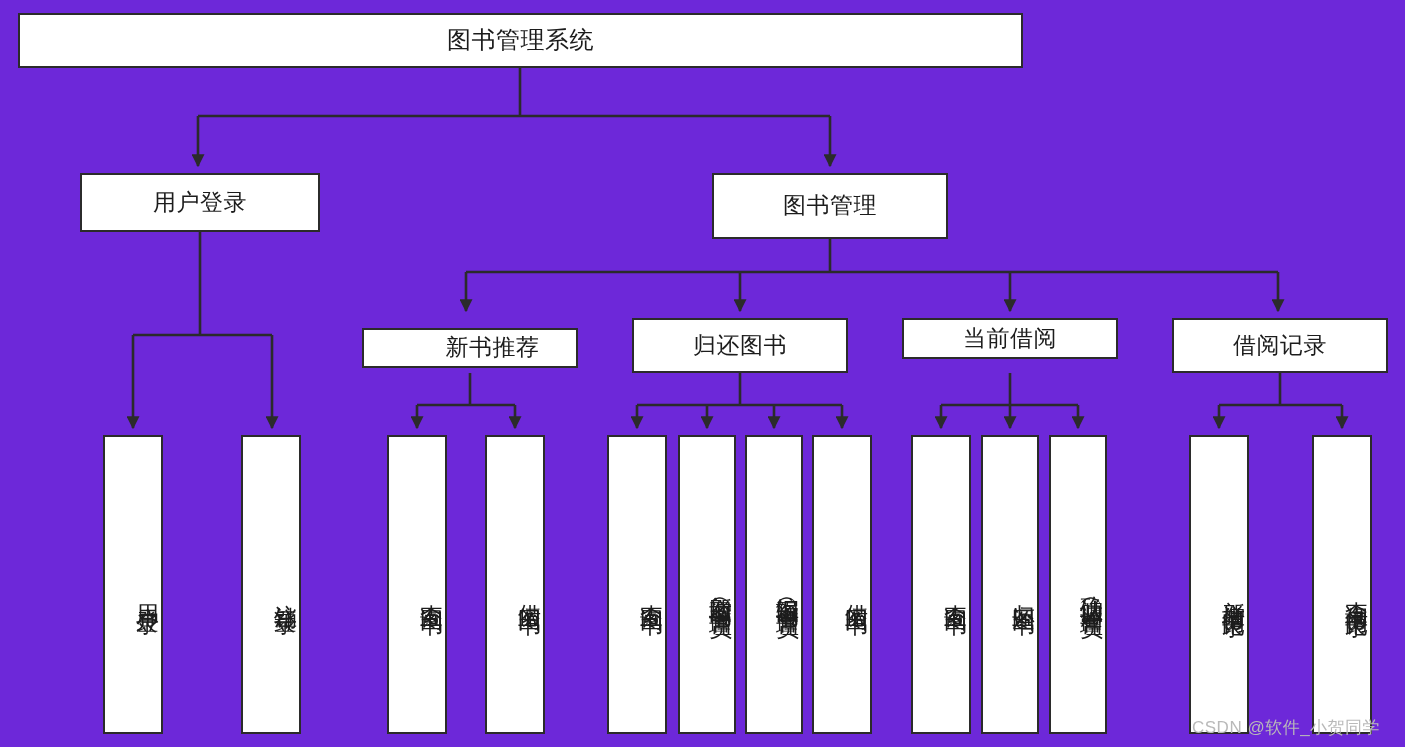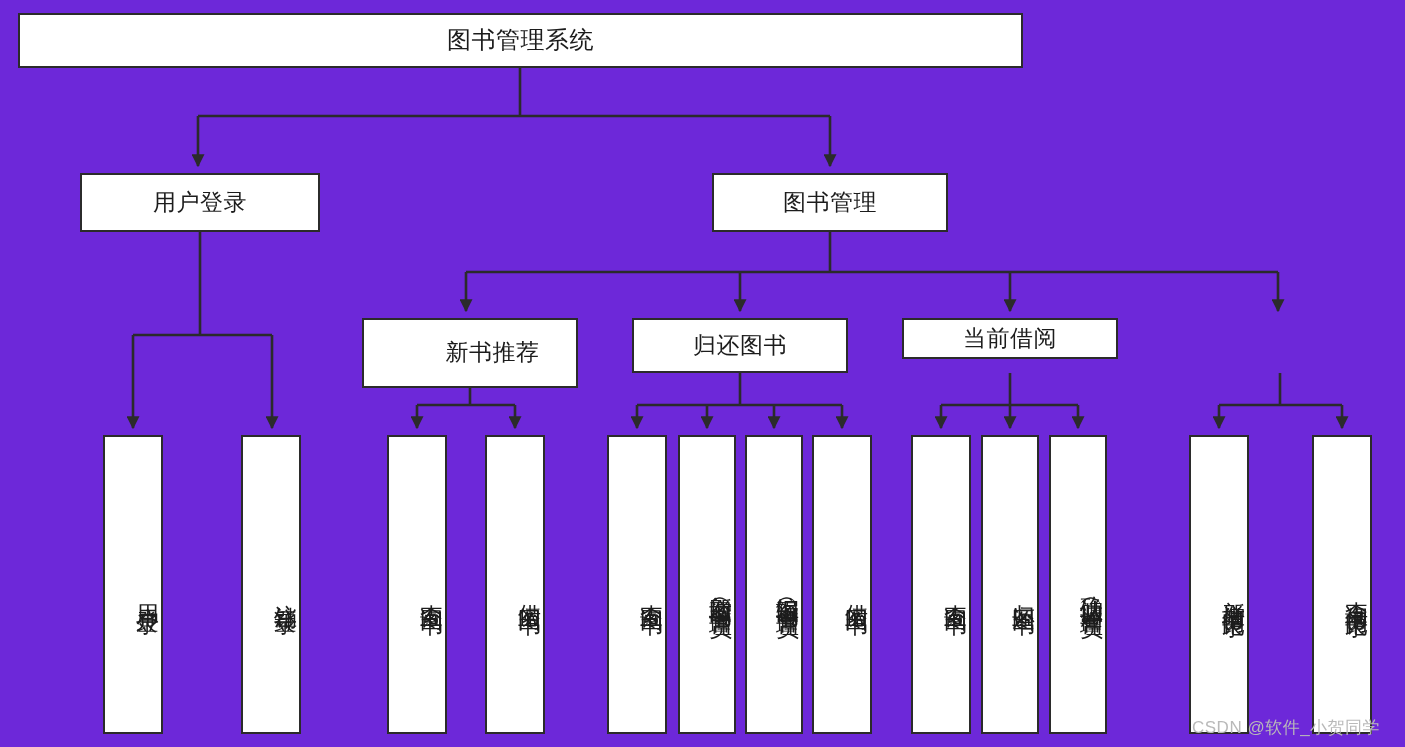--- a/index.html
+++ b/index.html
@@ -113,25 +113,26 @@
       <path d="M 1280 373 L 1280 405"></path>
       <path d="M 1219 405 L 1342 405"></path>
       <path d="M 1219 405 L 1219 428" marker-end="url(#arrow)"></path>
       <path d="M 1342 405 L 1342 428" marker-end="url(#arrow)"></path>
     </g>
   </svg>
 
   <div class="node node-h node-root" style="left:18px; top:13px; width:1005px; height:55px;">图书管理系统</div>
 
   <div class="node node-h" style="left:80px; top:173px; width:240px; height:59px;">用户登录</div>
-  <div class="node node-h" style="left:712px; top:173px; width:236px; height:59px;">图书管理</div>
+  <div class="node node-h" style="left:712px; top:173px; width:236px; height:66px;">图书管理</div>
 
-  <div class="node node-h" style="left:362px; top:318px; width:216px; height:70px;padding-left:45px;">新书推荐</div>
+  <div class="node node-h" style="left:362px; top:328px; width:216px; height:40px;padding-left:45px;">新书推荐</div>
   <div class="node node-h" style="left:632px; top:318px; width:216px; height:55px;">归还图书</div>
   <div class="node node-h" style="left:902px; top:318px; width:216px; height:41px;">当前借阅</div>
+  <div class="node node-h" style="left:1172px; top:318px; width:216px; height:55px;">借阅记录</div>
 
   <div class="node node-v" style="left:103px; top:435px; width:60px; height:299px;">用户登录</div>
   <div class="node node-v" style="left:241px; top:435px; width:60px; height:299px;">注销登录</div>
   <div class="node node-v" style="left:387px; top:435px; width:60px; height:299px;">查询图书</div>
   <div class="node node-v" style="left:485px; top:435px; width:60px; height:299px;">借阅图书</div>
   <div class="node node-v" style="left:607px; top:435px; width:60px; height:299px;">查询图书</div>
   <div class="node node-v" style="left:678px; top:435px; width:58px; height:299px;">新增图书（管理员）</div>
   <div class="node node-v" style="left:745px; top:435px; width:58px; height:299px;">编辑图书（管理员）</div>
   <div class="node node-v" style="left:812px; top:435px; width:60px; height:299px;">借阅图书</div>
   <div class="node node-v" style="left:911px; top:435px; width:60px; height:299px;">查询图书</div>

